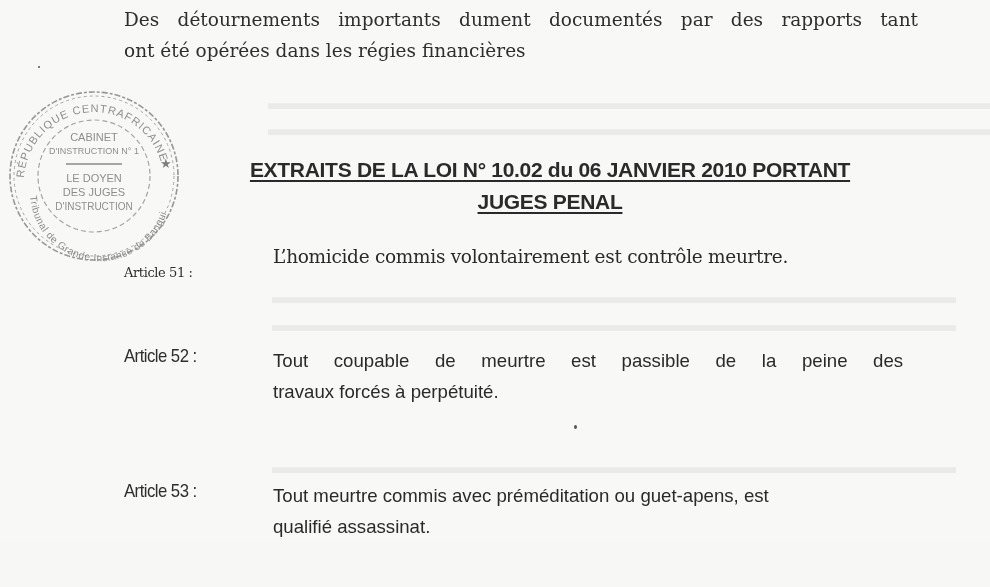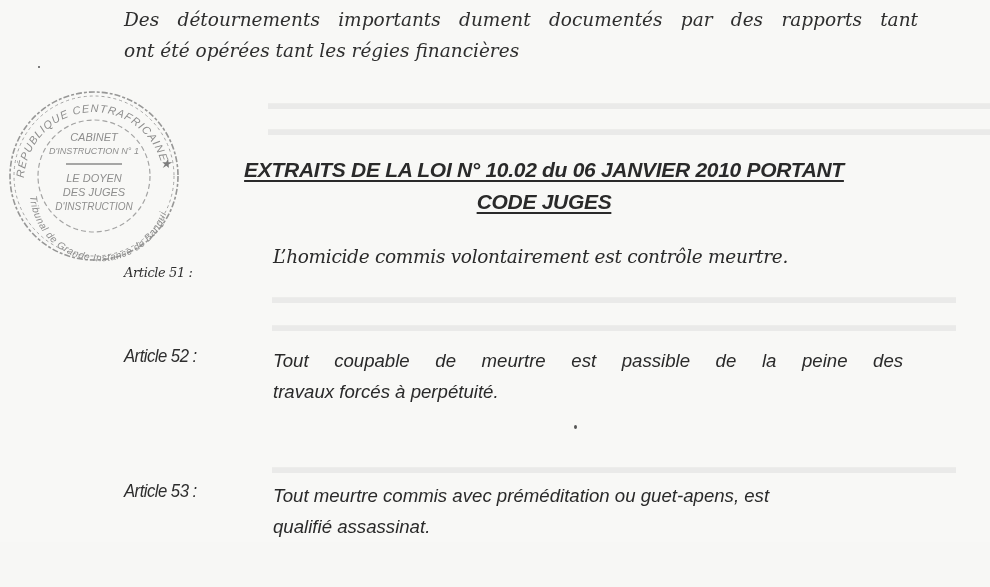--- a/index.html
+++ b/index.html
@@ -7,21 +7,20 @@
     width: 990px; height: 587px;
     overflow: hidden;
     background: #f7f7f5;
   }
   .page {
     position: relative;
     width: 990px; height: 542px;
     background: #f8f8f6;
     color: #2b2b2b;
     font-family: "DejaVu Serif", "Liberation Serif", serif;
-    font-style: italic;
   }
   .bleed {
     position: absolute;
     color: rgba(120,120,120,0.10);
     font-family: "Liberation Serif", serif;
     font-size: 19px;
     white-space: nowrap;
     pointer-events: none;
   }
   .intro {
@@ -35,21 +34,21 @@
   }
   .intro .line {
     display: block;
     text-align: justify;
     text-align-last: justify;
     white-space: nowrap;
   }
   .intro .line.last { text-align-last: left; }
   .title {
     position: absolute;
-    left: 184px; top: 154px;
+    left: 190px; top: 154px;
     width: 720px;
     text-align: center;
     font-family: "Liberation Sans Narrow", "Liberation Sans", sans-serif;
     font-weight: bold;
     font-size: 21px;
     line-height: 32px;
     color: #2a2a2a;
     letter-spacing: -0.3px;
   }
   .title span { text-decoration: underline; text-underline-offset: 3px; display: inline-block; }
@@ -100,21 +99,21 @@
 <div class="page">
 
   <div class="bleed" style="left:268px; top:92px;">▬▬▬▬▬▬▬▬▬▬▬▬▬▬▬▬▬▬▬▬▬▬▬▬▬▬▬▬▬▬▬▬▬▬▬▬▬▬</div>
   <div class="bleed" style="left:268px; top:118px;">▬▬▬▬▬▬▬▬▬▬▬▬▬▬▬▬▬▬▬▬▬▬▬▬▬▬▬▬▬▬▬▬▬▬▬▬▬▬</div>
   <div class="bleed" style="left:272px; top:286px;">▬▬▬▬▬▬▬▬▬▬▬▬▬▬▬▬▬▬▬▬▬▬▬▬▬▬▬▬▬▬▬▬▬▬▬▬</div>
   <div class="bleed" style="left:272px; top:314px;">▬▬▬▬▬▬▬▬▬▬▬▬▬▬▬▬▬▬▬▬▬▬▬▬▬▬▬▬▬▬▬▬▬▬▬▬</div>
   <div class="bleed" style="left:272px; top:456px;">▬▬▬▬▬▬▬▬▬▬▬▬▬▬▬▬▬▬▬▬▬▬▬▬▬▬▬▬▬▬▬▬▬▬▬▬</div>
 
   <div class="intro">
     <span class="line">Des détournements importants dument documentés par des rapports tant</span>
-    <span class="line last">ont été opérées tant les régies financières</span>
+    <span class="line last">ont été opérées dans les régies financières</span>
   </div>
 
   <svg class="stamp" viewBox="0 0 182 180">
     <defs>
       <path id="arcTop" d="M 22 92 A 70 70 0 0 1 160 80"></path>
       <path id="arcBot" d="M 28 110 A 66 66 0 0 0 168 100"></path>
     </defs>
     <circle cx="92" cy="90" r="84" fill="none" stroke="#777" stroke-width="1.6" stroke-dasharray="6 2 3 2"></circle>
     <circle cx="92" cy="90" r="80" fill="none" stroke="#888" stroke-width="1" stroke-dasharray="3 3"></circle>
     <circle cx="92" cy="90" r="56" fill="none" stroke="#888" stroke-width="1.2" stroke-dasharray="5 3"></circle>
@@ -130,21 +129,21 @@
       <text x="92" y="68" font-size="9">D'INSTRUCTION N° 1</text>
       <line x1="64" y1="78" x2="120" y2="78" stroke="#666" stroke-width="1.5"></line>
       <text x="92" y="96" font-size="11">LE DOYEN</text>
       <text x="92" y="110" font-size="11">DES JUGES</text>
       <text x="92" y="124" font-size="10">D'INSTRUCTION</text>
     </g>
   </svg>
 
   <div class="title">
     <span>EXTRAITS DE LA LOI N° 10.02 du 06 JANVIER 2010  PORTANT</span><br>
-    <span>CODE JUGES</span>
+    <span>JUGES PENAL</span>
   </div>
 
   <div class="article a51" style="top:241px;">
     <span class="label">Article 51 :</span>
     <div class="body">
       <span class="bline">L’homicide commis volontairement est contrôle meurtre.</span>
     </div>
   </div>
 
   <div class="article a52" style="top:345px;">

